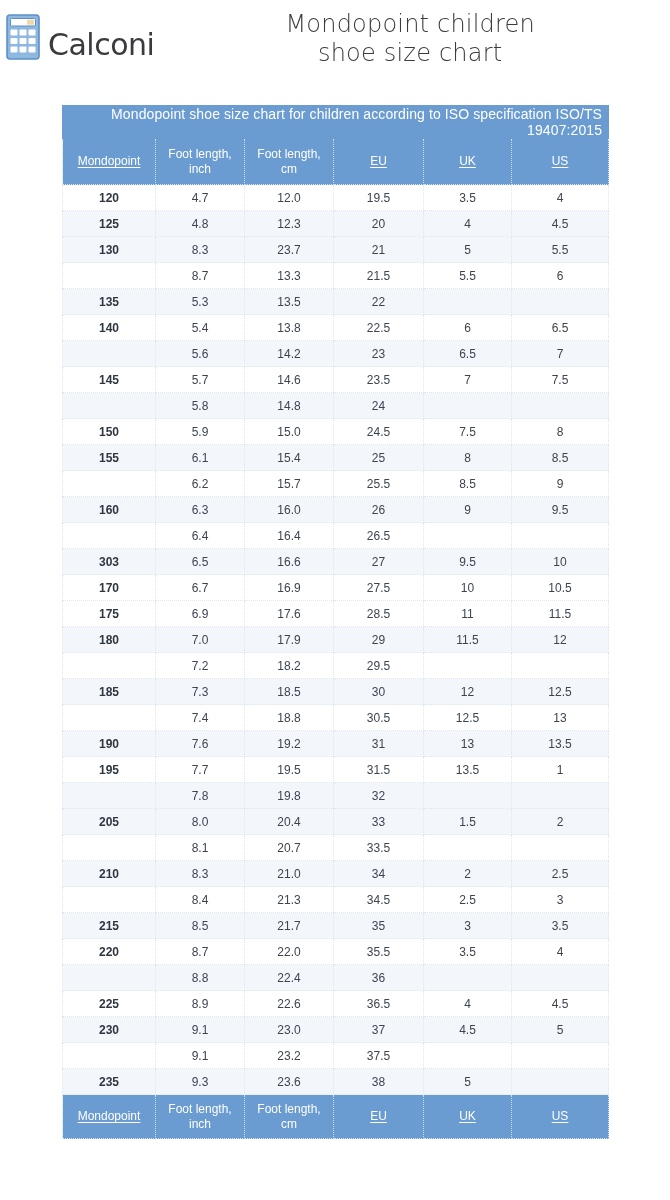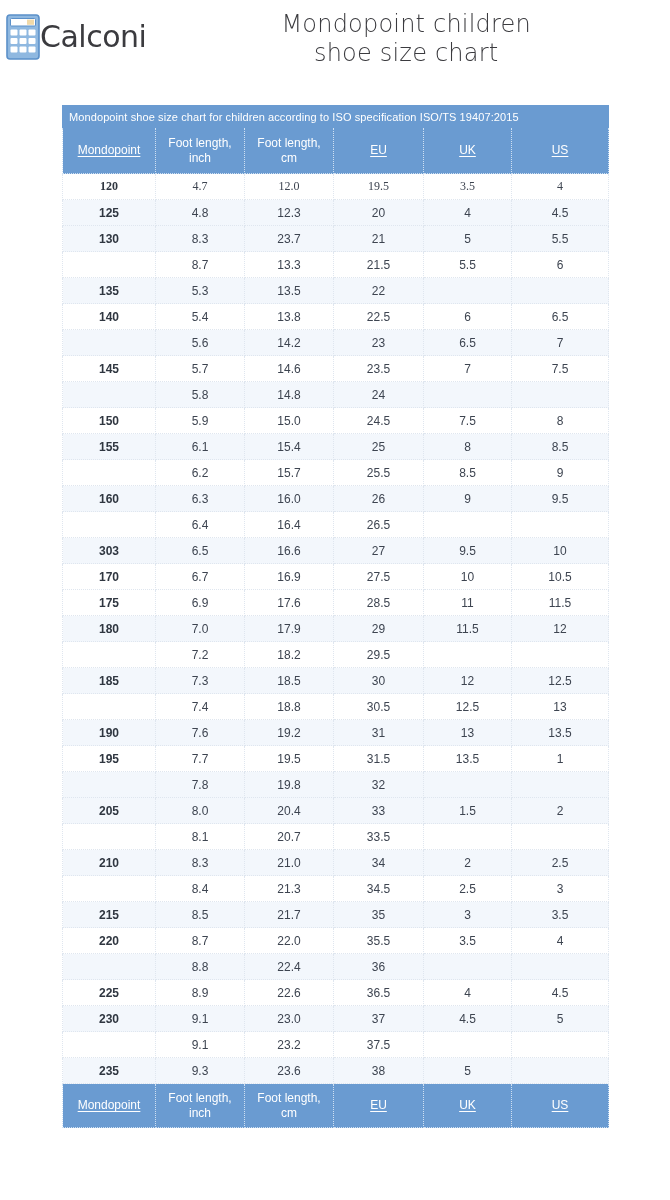--- a/index.html
+++ b/index.html
@@ -24,22 +24,22 @@
   
   .masthead {
     display: flex;
     align-items: flex-start;
     padding: 8px 0 0 6px;
     height: 95px;
   }
 
   .brand {
     display: flex;
-    align-items: center;
-    gap: 0;
+    align-items: flex-end;
+    gap: 8px;
     flex: 0 0 auto;
     padding-top: 6px;
   }
 
   .calc-icon {
     width: 34px;
     height: 46px;
     flex: 0 0 auto;
   }
 
@@ -87,22 +87,22 @@
   table.sizes col.c-mondo { width: 93px; }
   table.sizes col.c-in    { width: 89px; }
   table.sizes col.c-cm    { width: 89px; }
   table.sizes col.c-eu    { width: 90px; }
   table.sizes col.c-uk    { width: 88px; }
   table.sizes col.c-us    { width: 97px; }
 
   .cap-row td {
     background: #6a9bd1;
     color: #ffffff;
-    font-size: 11px;
-    text-align: left;
+    font-size: 14px;
+    text-align: right;
     padding: 0 6px;
     height: 22px;
     letter-spacing: 0.1px;
     border: 1px solid #6a9bd1;
   }
 
   .head-row th {
     background: #6a9bd1;
     color: #ffffff;
     font-size: 12px;
@@ -128,21 +128,21 @@
     height: 26px;
     text-align: center;
     vertical-align: middle;
     padding: 2px 4px;
     font-size: 12px;
     color: #3d4450;
     border-right: 1px dotted #dfe6ef;
     border-bottom: 1px dotted #dfe6ef;
   }
   tbody tr td:first-child { border-left: 1px dotted #dfe6ef; }
-  tbody tr:first-child td { border-top: 1px dotted #dfe6ef; font-family: Liberation Serif, serif; }
+  tbody tr:first-child td { border-top: 1px dotted #dfe6ef; }
 
   tbody tr.odd  td { background: #ffffff; }
   tbody tr.even td { background: #f3f7fc; }
 
   tbody td.mondo { font-weight: bold; color: #2f3640; }
 
   .foot-row th {
     background: #6a9bd1;
     color: #ffffff;
     font-size: 12px;

